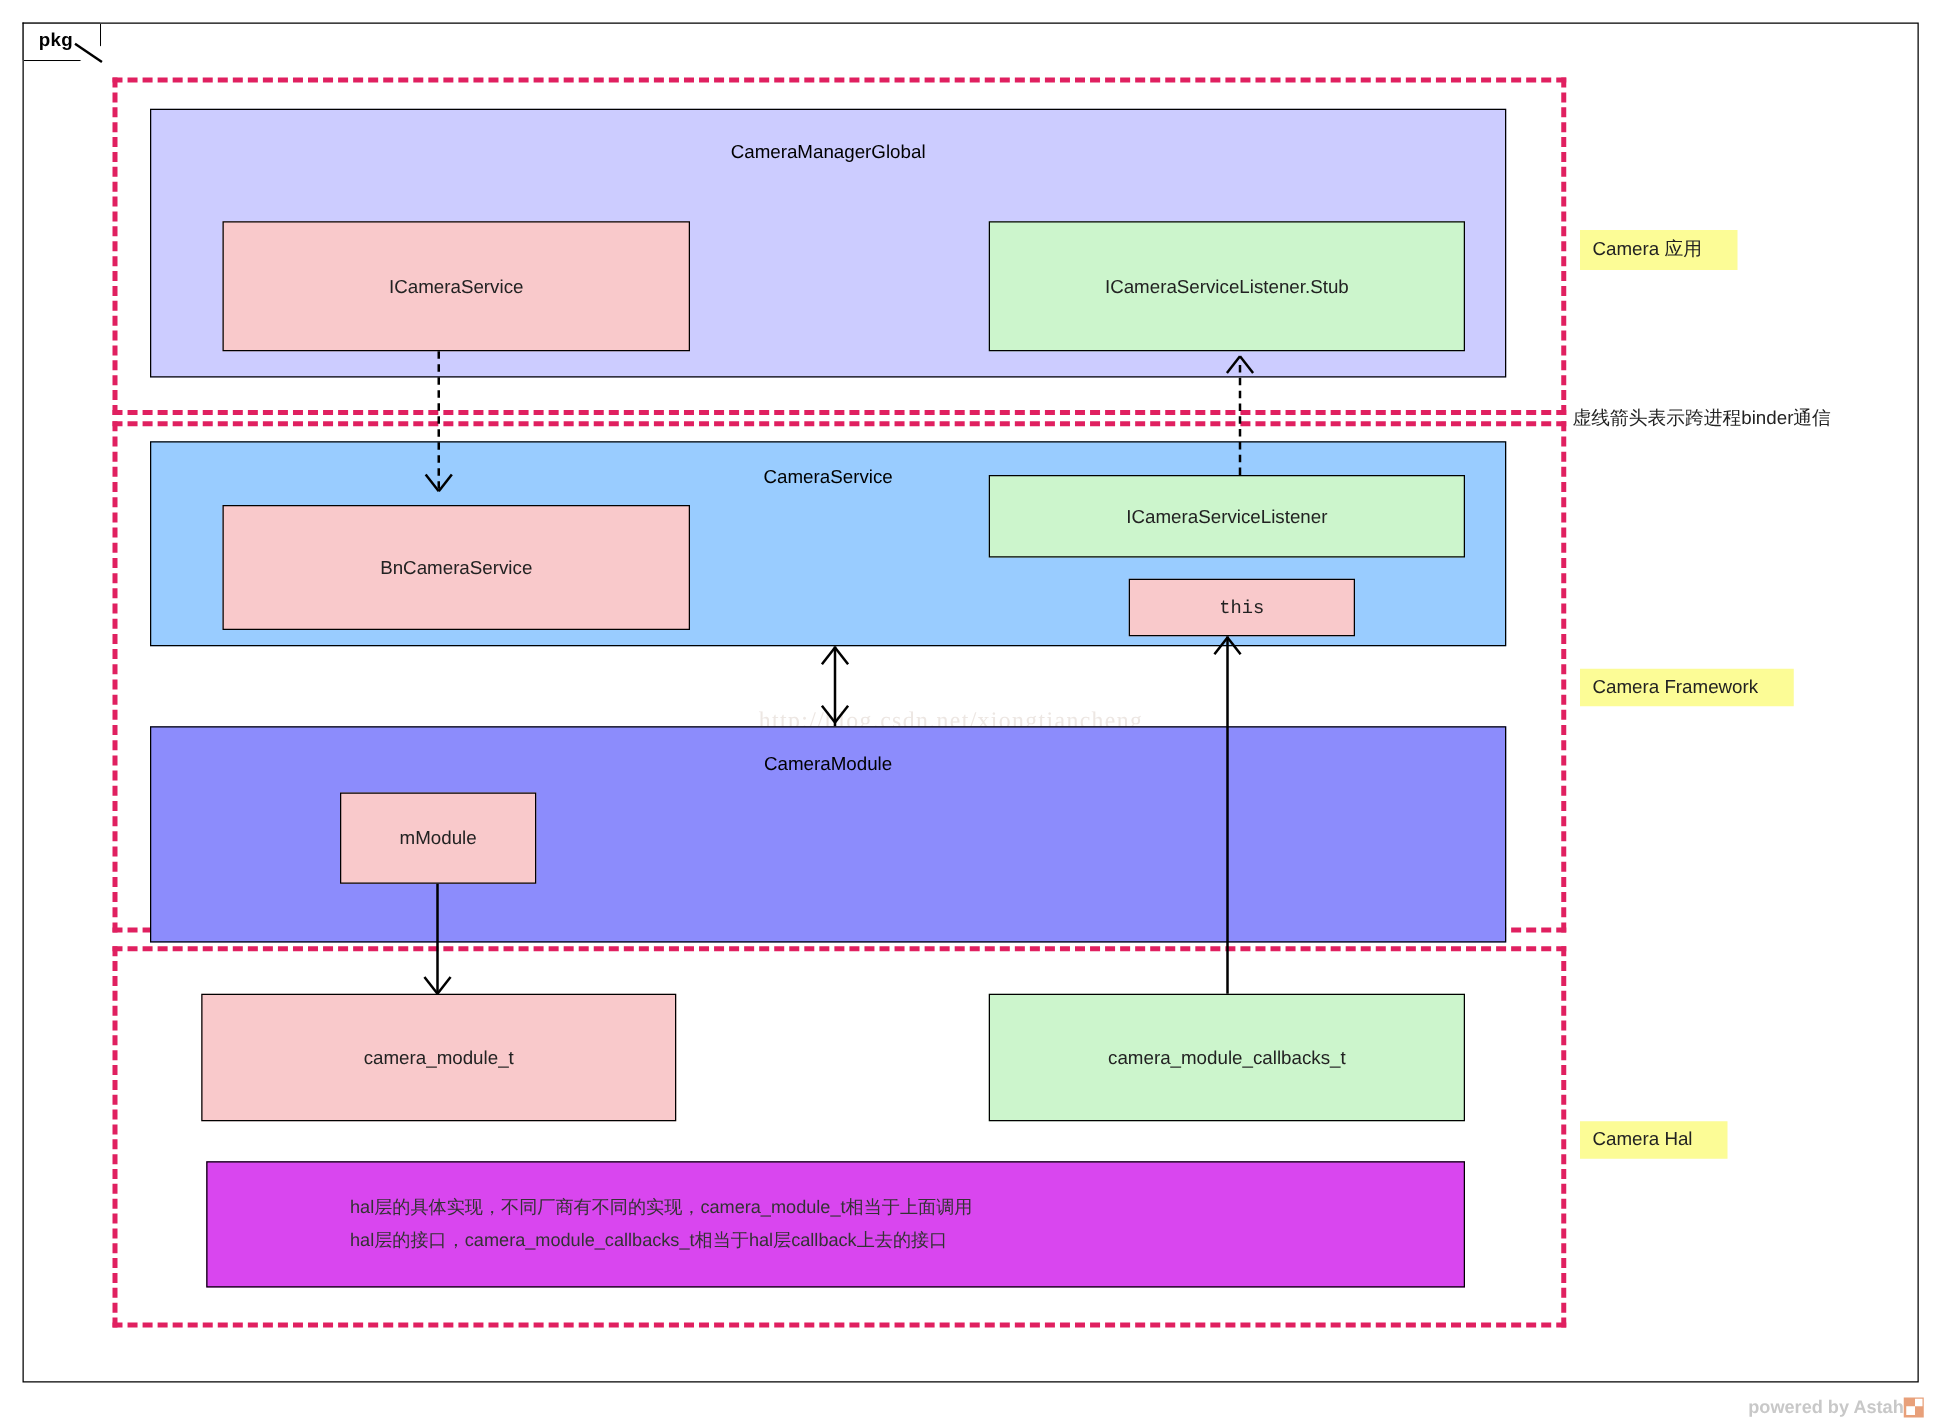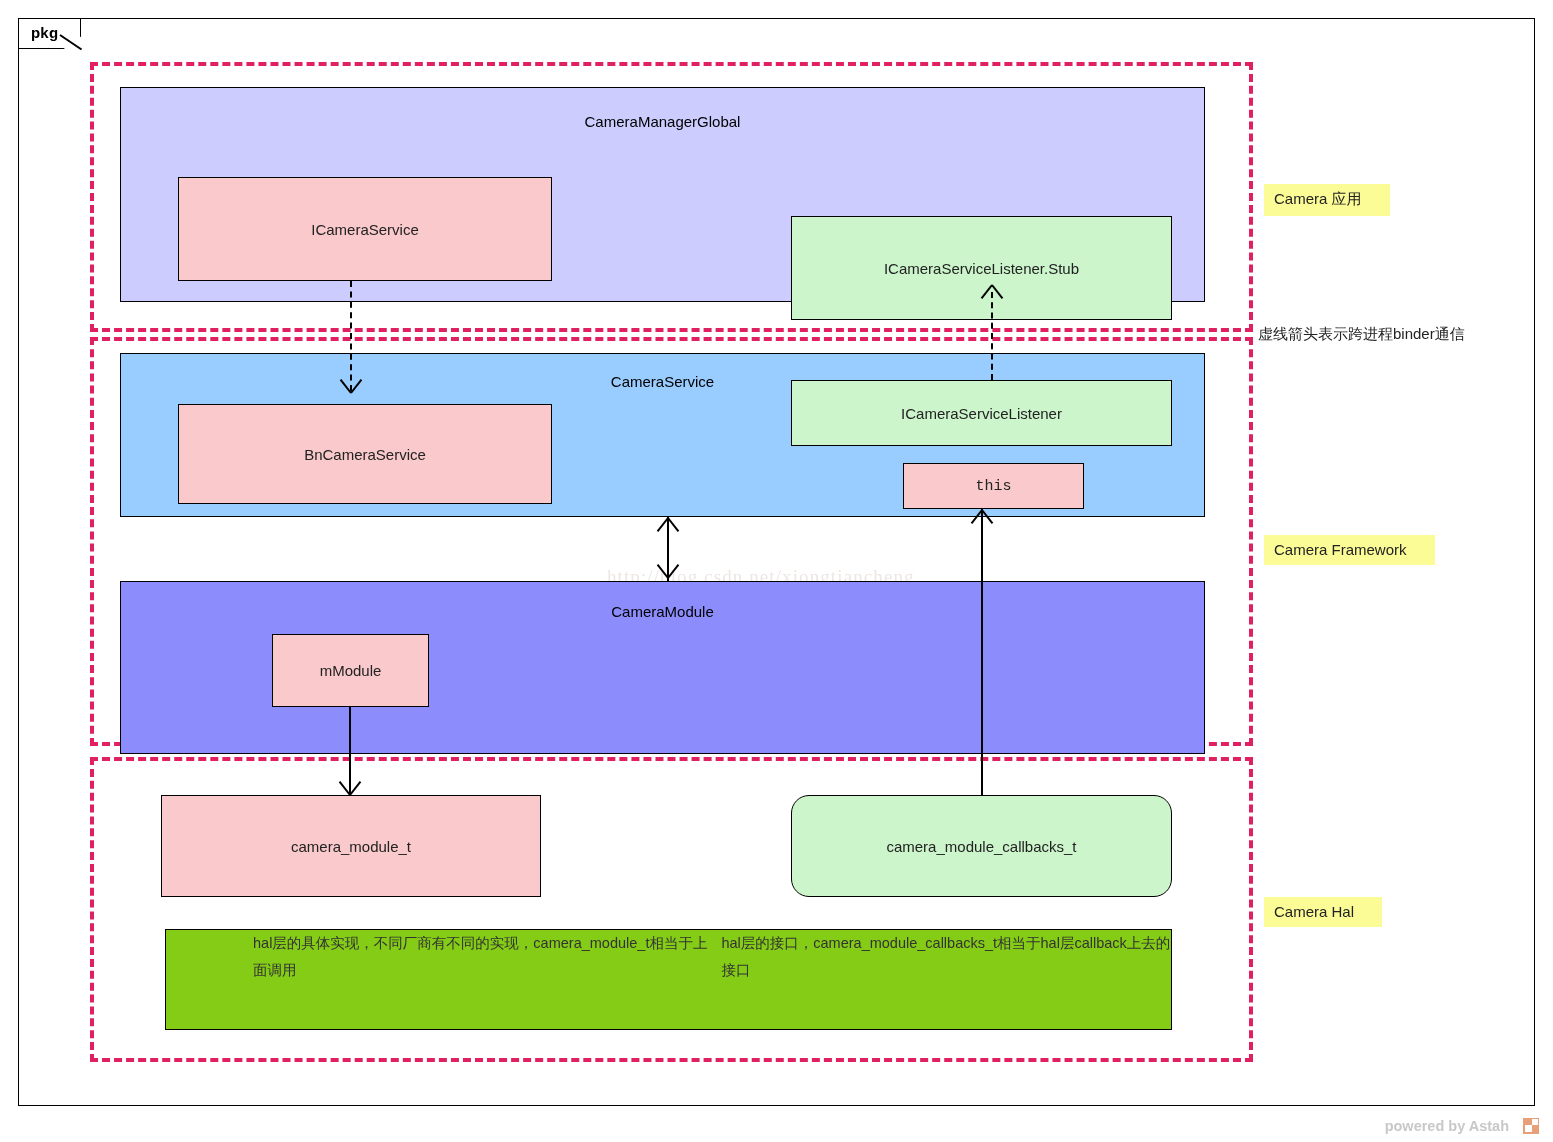--- a/index.html
+++ b/index.html
@@ -87,34 +87,34 @@
   .cls{
     position:absolute;
     border:1.5px solid #000;
     display:flex; align-items:center; justify-content:center;
     font-size:15px; color:#222; text-align:center;
   }
   .cls.pink  { background:#F9C9CB; }
   .cls.green { background:#CCF5CC; }
 
   #cls-icameraservice            { left:178px; top:177px; width:374px; height:104px; }
-  #cls-icameraservicelistenerstub{ left:791px; top:177px; width:381px; height:104px;margin-top:39px; }
+  #cls-icameraservicelistenerstub{ left:791px; top:177px; width:381px; height:104px; }
   #cls-bncameraservice           { left:178px; top:404px; width:374px; height:100px; }
   #cls-icameraservicelistener    { left:791px; top:380px; width:381px; height:66px; }
   #cls-this                      { left:903px; top:463px; width:181px; height:46px;font-family:Liberation Mono, monospace; }
   #cls-mmodule                   { left:272px; top:634px; width:157px; height:73px; }
   #cls-camera-module-t           { left:161px; top:795px; width:380px; height:102px; }
-  #cls-camera-module-callbacks-t { left:791px; top:795px; width:381px; height:102px;border-radius:18px; }
+  #cls-camera-module-callbacks-t { left:791px; top:795px; width:381px; height:102px; }
 
   
   #note-hal{
     position:absolute; left:165px; top:929px; width:1007px; height:101px;
-    background:#84cc16; border:1.5px solid #000;
-    display:flex; flex-direction:row; justify-content:center;
-    padding-left:87px;
+    background:#d946ef; border:1.5px solid #000;
+    display:flex; flex-direction:column; justify-content:center;
+    padding-left:114px;
     font-size:14.5px; color:#333; line-height:1.85;
   }
 
   
   .tag{
     position:absolute;
     background:#FCFC96;
     font-size:15px; color:#222;
     padding:6px 28px 7px 10px;
     white-space:nowrap;
@@ -147,21 +147,21 @@
 
   
   #watermark-url{
     position:absolute; left:607px; top:566px;
     font-family:"Liberation Serif","DejaVu Serif",serif;
     font-size:19px; color:#EDE7E3; letter-spacing:1.1px;
     white-space:nowrap; user-select:none;
   }
   #astah-credit{
     position:absolute; right:14px; bottom:8px;
-    display:flex; align-items:center; gap:14px;
+    display:flex; align-items:center; gap:0;
     font-size:14.5px; font-weight:bold; color:#C8C8C8;
   }
   #astah-logo{
     width:16px; height:16px; background:#E8A07A; position:relative;
     display:inline-block;
   }
   #astah-logo::before{
     content:""; position:absolute; left:2px; top:7px;
     width:7px; height:7px; background:#fff;
   }

